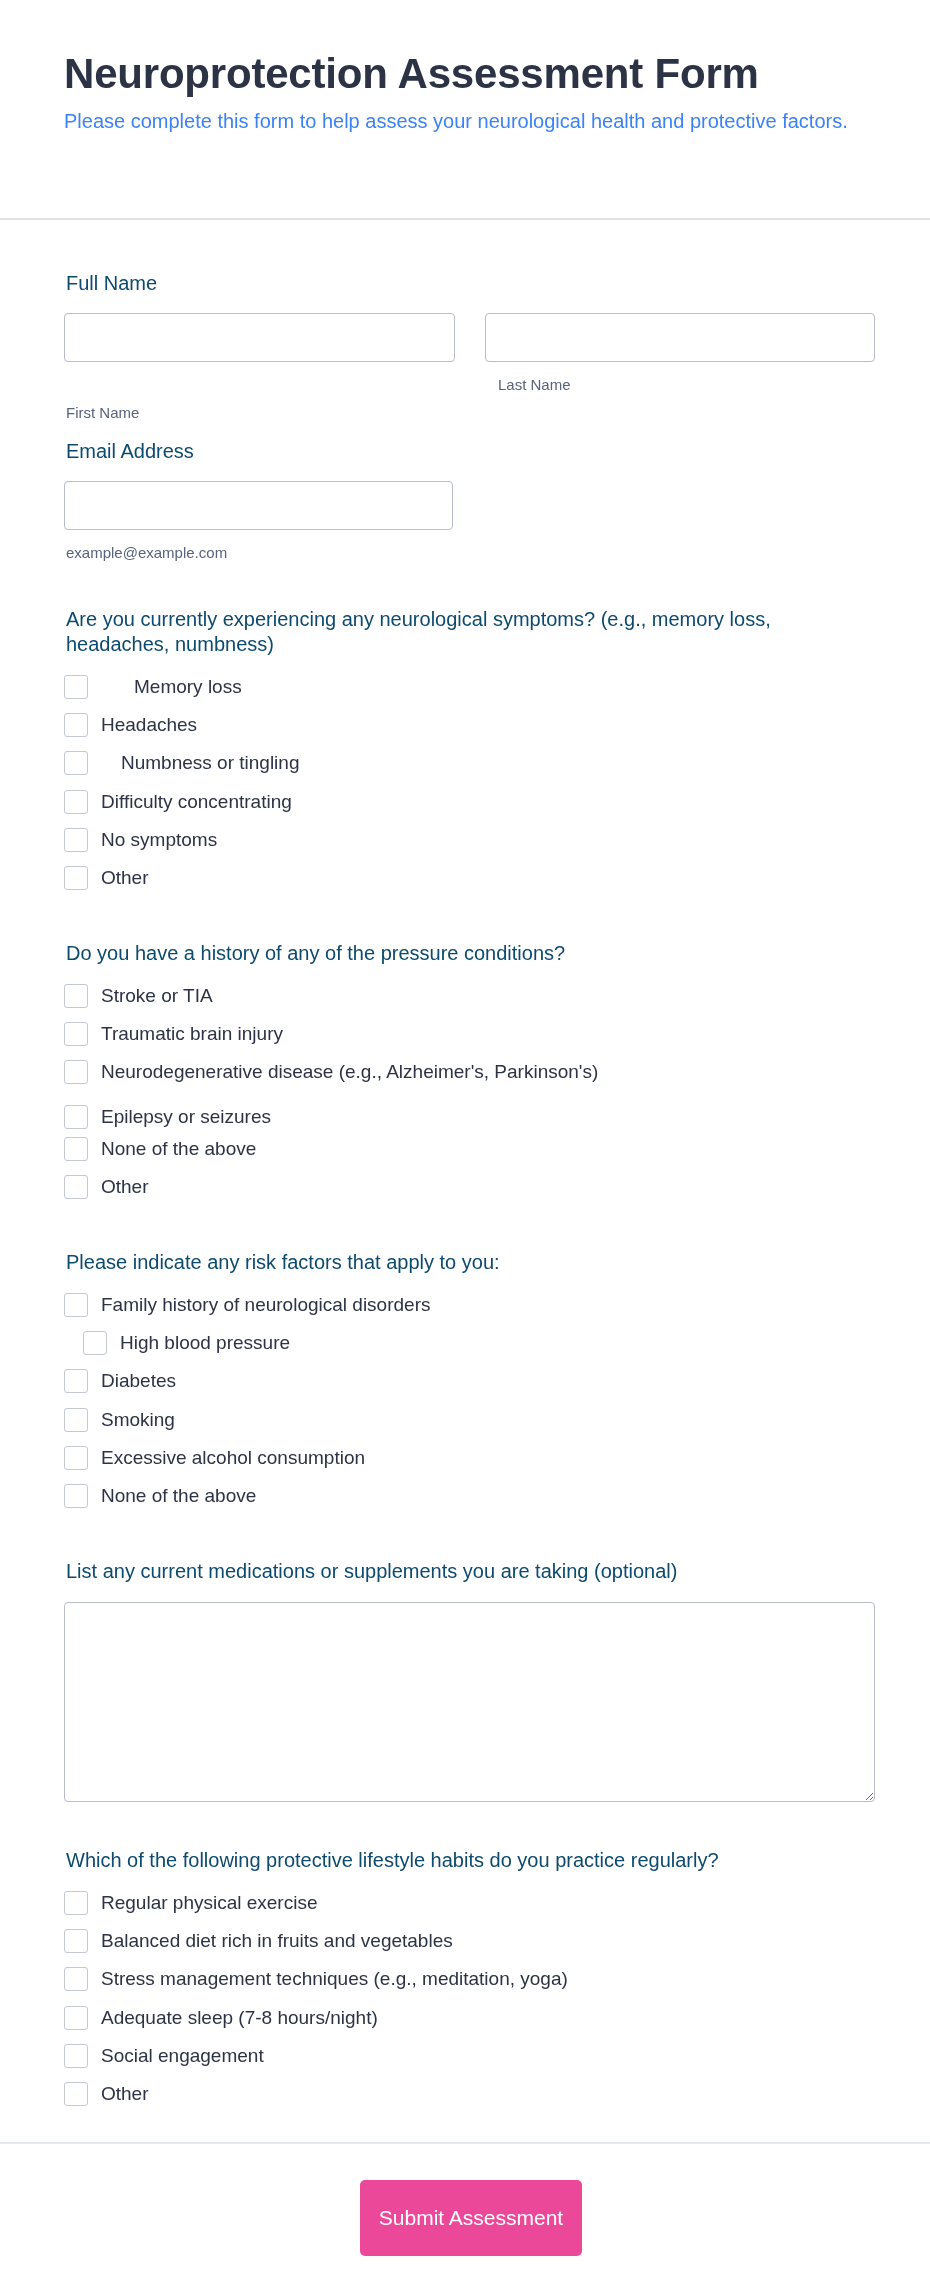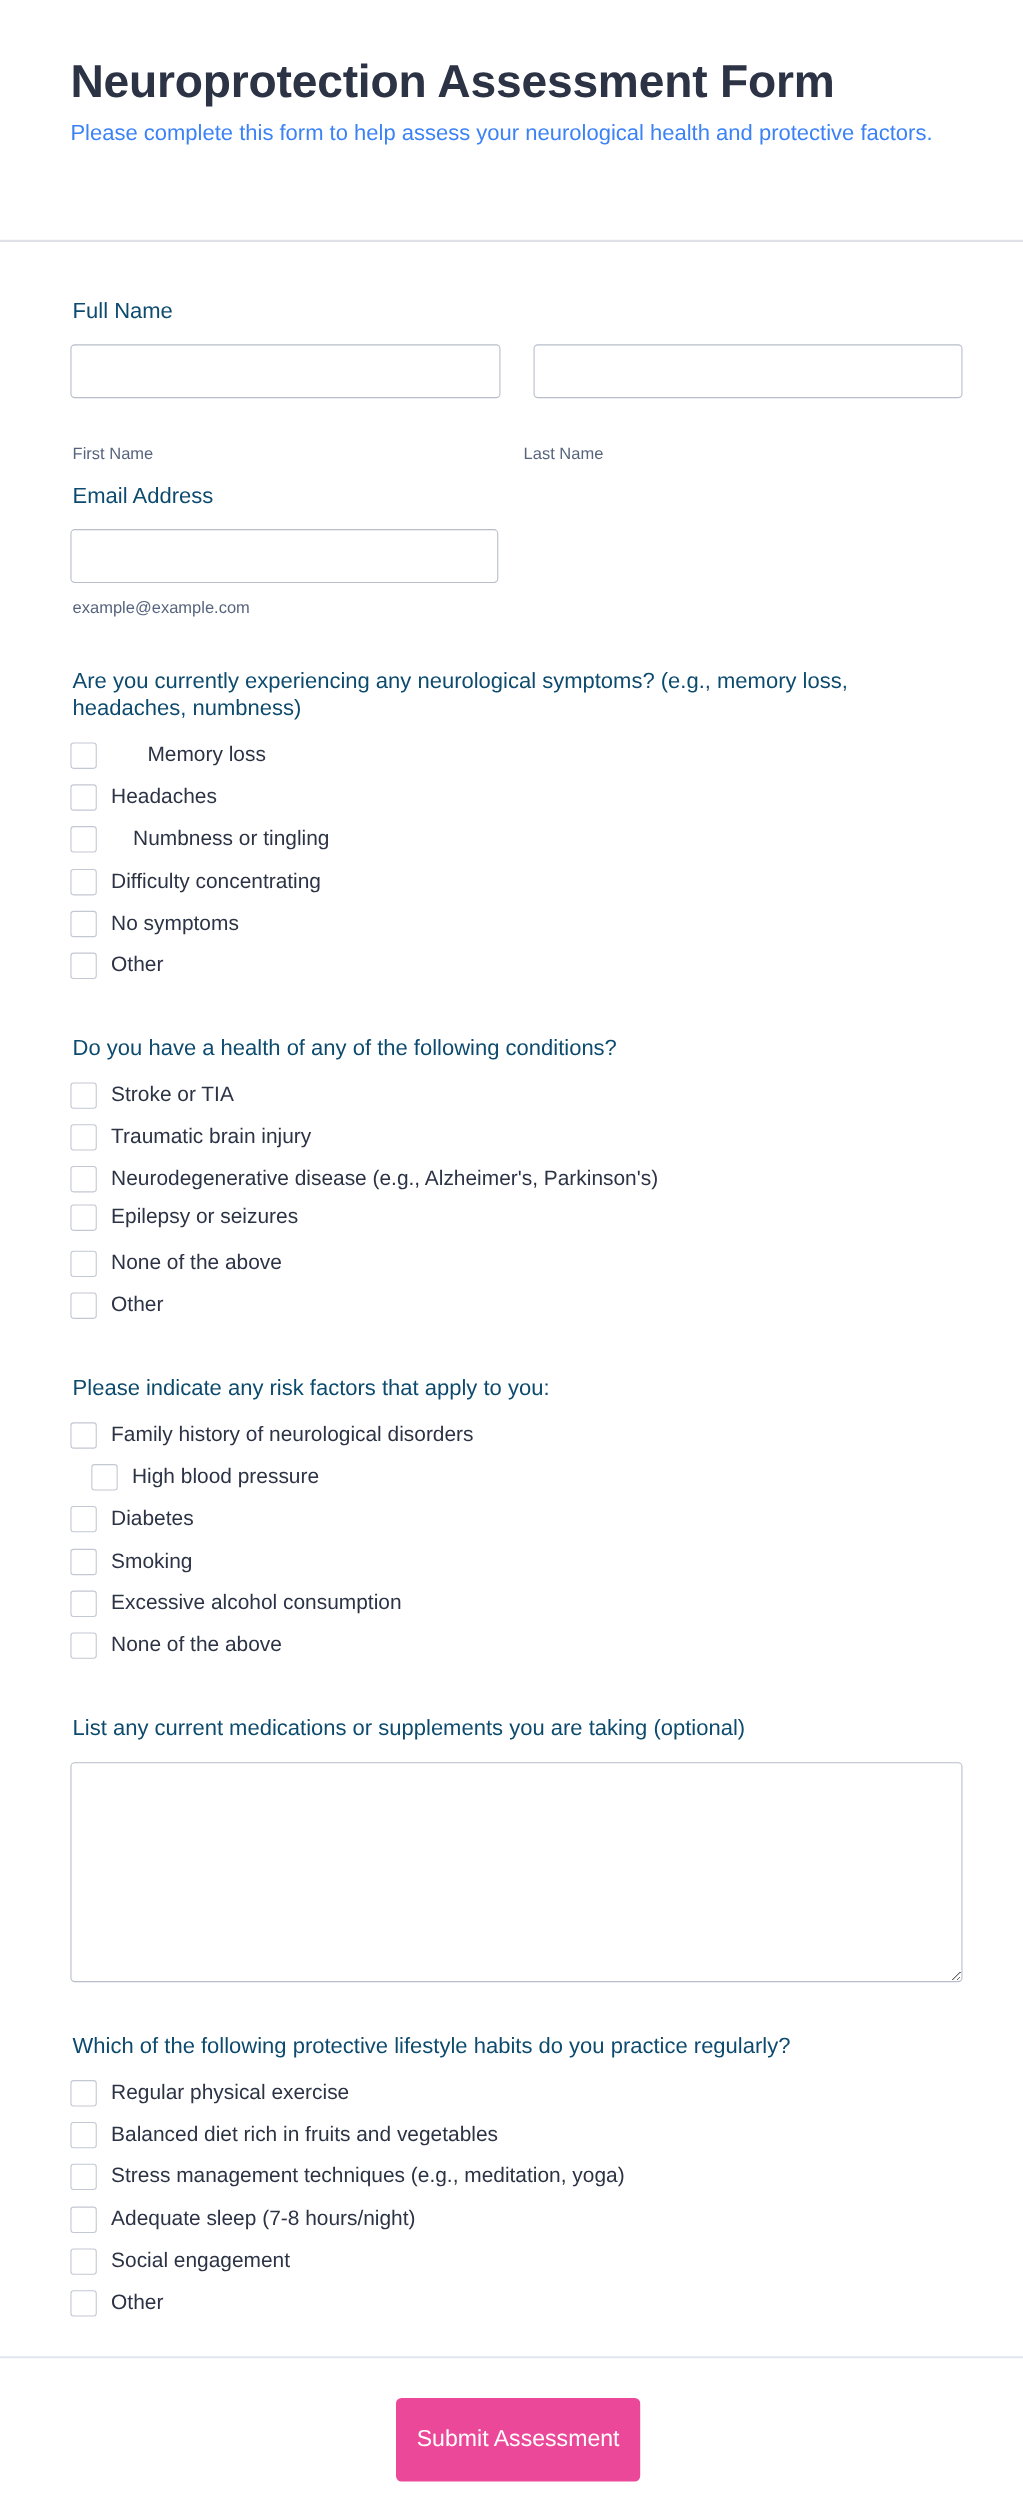--- a/index.html
+++ b/index.html
@@ -29,21 +29,21 @@
 
 <div class="header">
   <h1 class="title">Neuroprotection Assessment Form</h1>
   <p class="subtitle">Please complete this form to help assess your neurological health and protective factors.</p>
 </div>
 
 <div class="label" style="top:271px;">Full Name</div>
 <input class="input" style="left: 64px; top: 313px; width: 391px;" type="text" value="">
 <div class="sublabel" style="left:66px; top:376px;margin-top:28px;">First Name</div>
 <input class="input" style="left: 485px; top: 313px; width: 390px;" type="text" value="">
-<div class="sublabel" style="left:476px; top:376px;margin-top:28px;">Last Name</div>
+<div class="sublabel" style="left:498px; top:376px;">Last Name</div>
 
 <div class="label" style="top:439px;">Email Address</div>
 <input class="input" style="left: 64px; top: 481px; width: 389px;" type="email" value="">
 <div class="sublabel" style="left:66px; top:544px;">example@example.com</div>
 
 <div class="label" style="top:607px; width:800px;">Are you currently experiencing any neurological symptoms? (e.g., memory loss, headaches, numbness)</div>
 <div class="group" style="top:674px;">
   <label class="opt" style="top:0px;gap:33px;">
       <span class="cb"></span>
       <span class="opt-label">Memory loss</span>
@@ -63,35 +63,35 @@
   <label class="opt" style="top:153px;">
       <span class="cb"></span>
       <span class="opt-label">No symptoms</span>
     </label>
   <label class="opt" style="top:191px;">
       <span class="cb"></span>
       <span class="opt-label">Other</span>
     </label>
 </div>
 
-<div class="label" style="top:941px;">Do you have a health of any of the following conditions?</div>
+<div class="label" style="top:941px;">Do you have a history of any of the pressure conditions?</div>
 <div class="group" style="top:983px;">
   <label class="opt" style="top:0px;">
       <span class="cb"></span>
       <span class="opt-label">Stroke or TIA</span>
     </label>
   <label class="opt" style="top:38px;">
       <span class="cb"></span>
       <span class="opt-label">Traumatic brain injury</span>
     </label>
   <label class="opt" style="top:76px;">
       <span class="cb"></span>
       <span class="opt-label">Neurodegenerative disease (e.g., Alzheimer's, Parkinson's)</span>
     </label>
-  <label class="opt" style="top:111px;">
+  <label class="opt" style="top:121px;">
       <span class="cb"></span>
       <span class="opt-label">Epilepsy or seizures</span>
     </label>
   <label class="opt" style="top:153px;">
       <span class="cb"></span>
       <span class="opt-label">None of the above</span>
     </label>
   <label class="opt" style="top:191px;">
       <span class="cb"></span>
       <span class="opt-label">Other</span>

